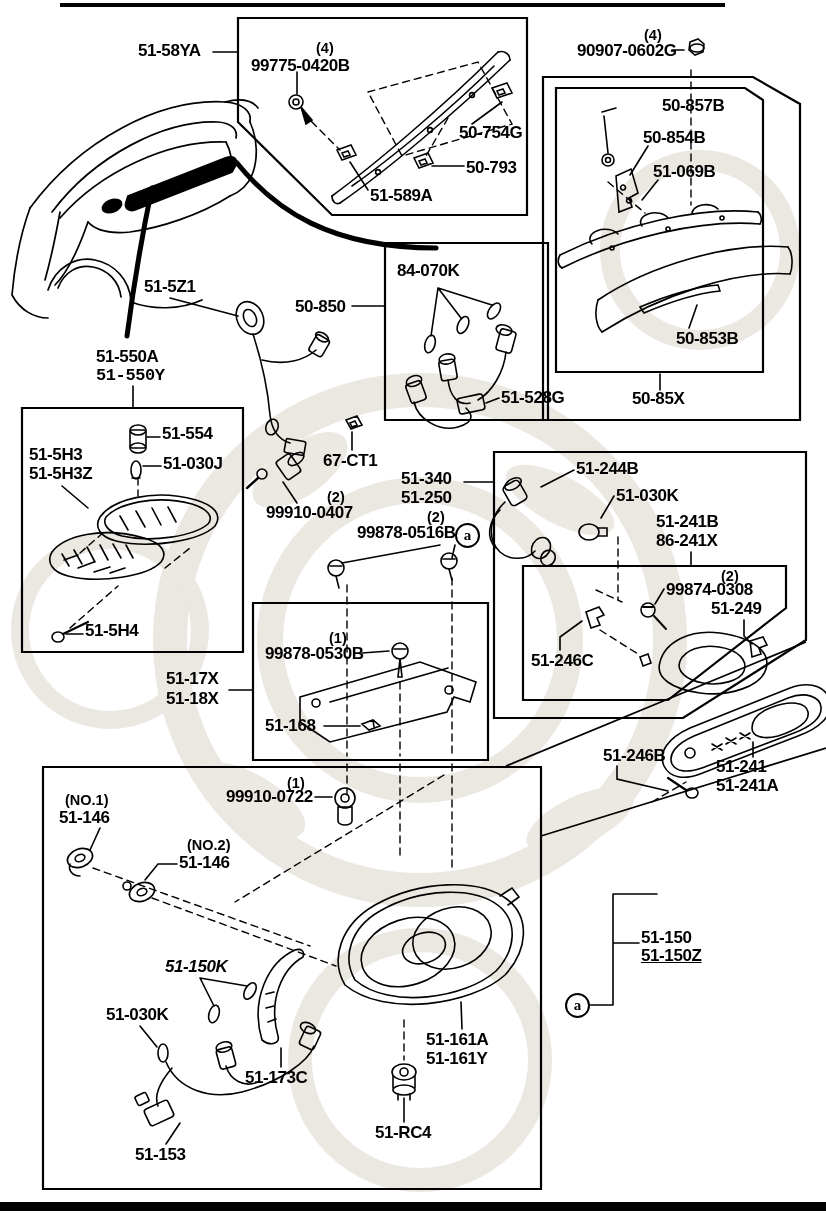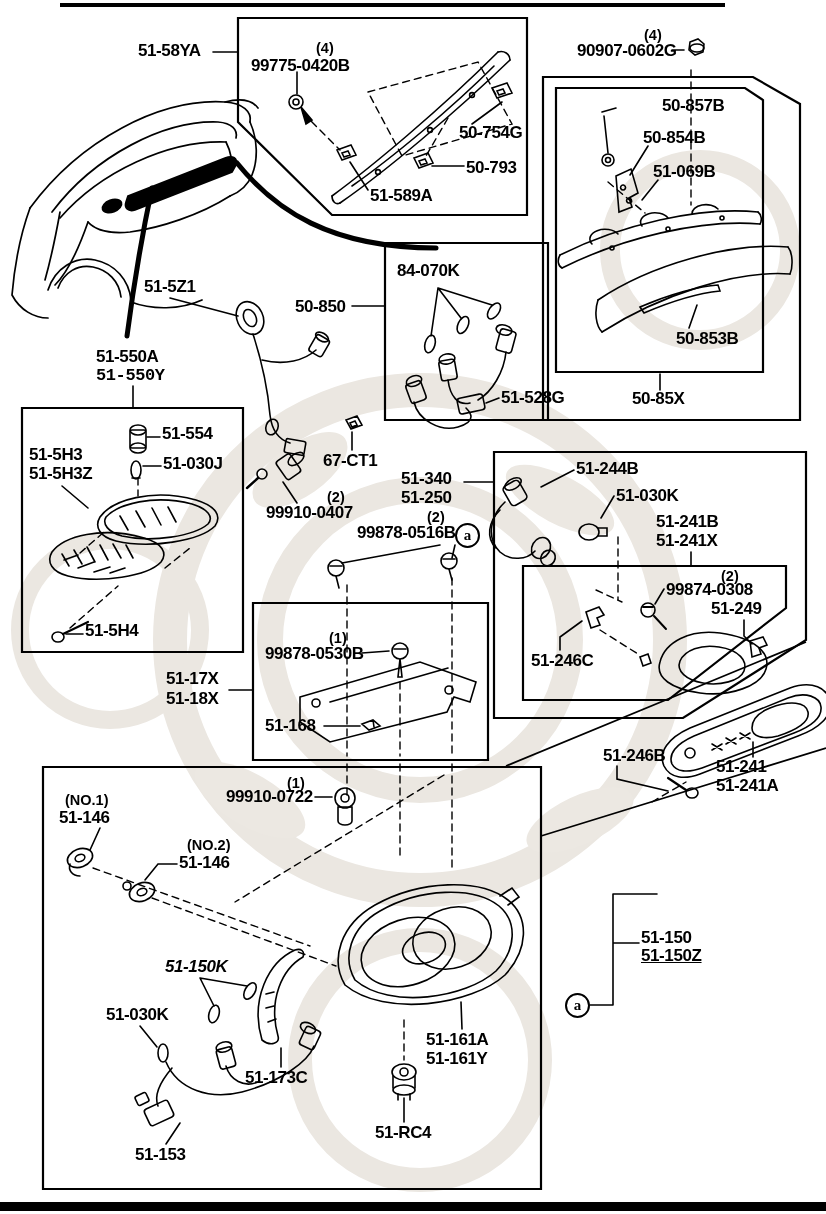--- a/index.html
+++ b/index.html
@@ -336,21 +336,21 @@
   <div class="lbl qty" style="left:327px;top:489px;">(2)</div>
   <div class="lbl" style="left:266px;top:504px;">99910-0407</div>
   <div class="lbl" style="left:401px;top:470px;">51-340</div>
   <div class="lbl" style="left:401px;top:489px;">51-250</div>
   <div class="lbl qty" style="left:427px;top:509px;">(2)</div>
   <div class="lbl" style="left:357px;top:524px;">99878-0516B</div>
   <div class="callout" style="left:455px;top:523px;">a</div>
   <div class="lbl" style="left:576px;top:460px;">51-244B</div>
   <div class="lbl" style="left:616px;top:487px;">51-030K</div>
   <div class="lbl" style="left:656px;top:513px;">51-241B</div>
-  <div class="lbl" style="left:656px;top:532px;">51-241X</div>
+  <div class="lbl" style="left:656px;top:532px;">86-241X</div>
   <div class="lbl qty" style="left:721px;top:568px;">(2)</div>
   <div class="lbl" style="left:666px;top:581px;">99874-0308</div>
   <div class="lbl" style="left:711px;top:600px;">51-249</div>
   <div class="lbl" style="left:531px;top:652px;">51-246C</div>
   <div class="lbl" style="left:603px;top:747px;">51-246B</div>
   <div class="lbl" style="left:716px;top:758px;">51-241</div>
   <div class="lbl" style="left:716px;top:777px;">51-241A</div>
   <div class="lbl" style="left:166px;top:670px;">51-17X</div>
   <div class="lbl" style="left:166px;top:690px;">51-18X</div>
   <div class="lbl qty" style="left:329px;top:630px;">(1)</div>

